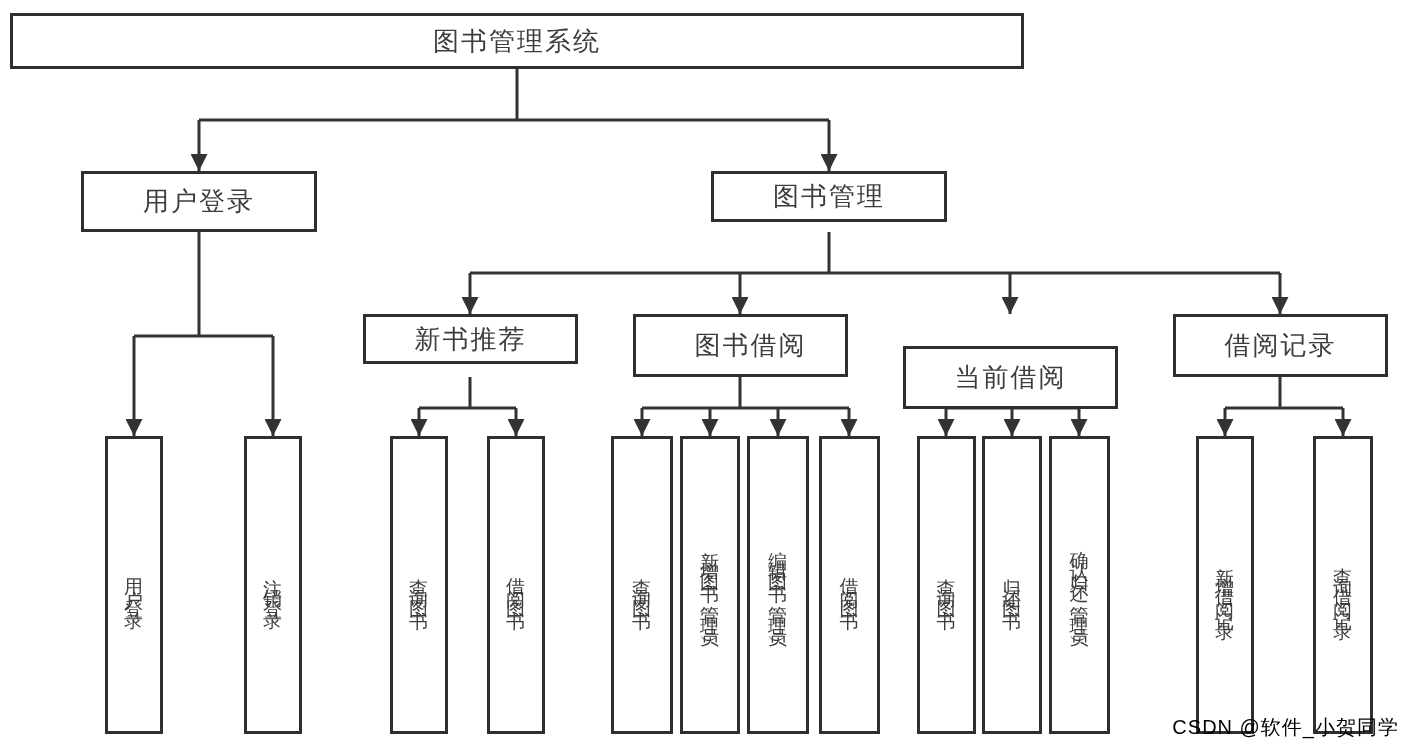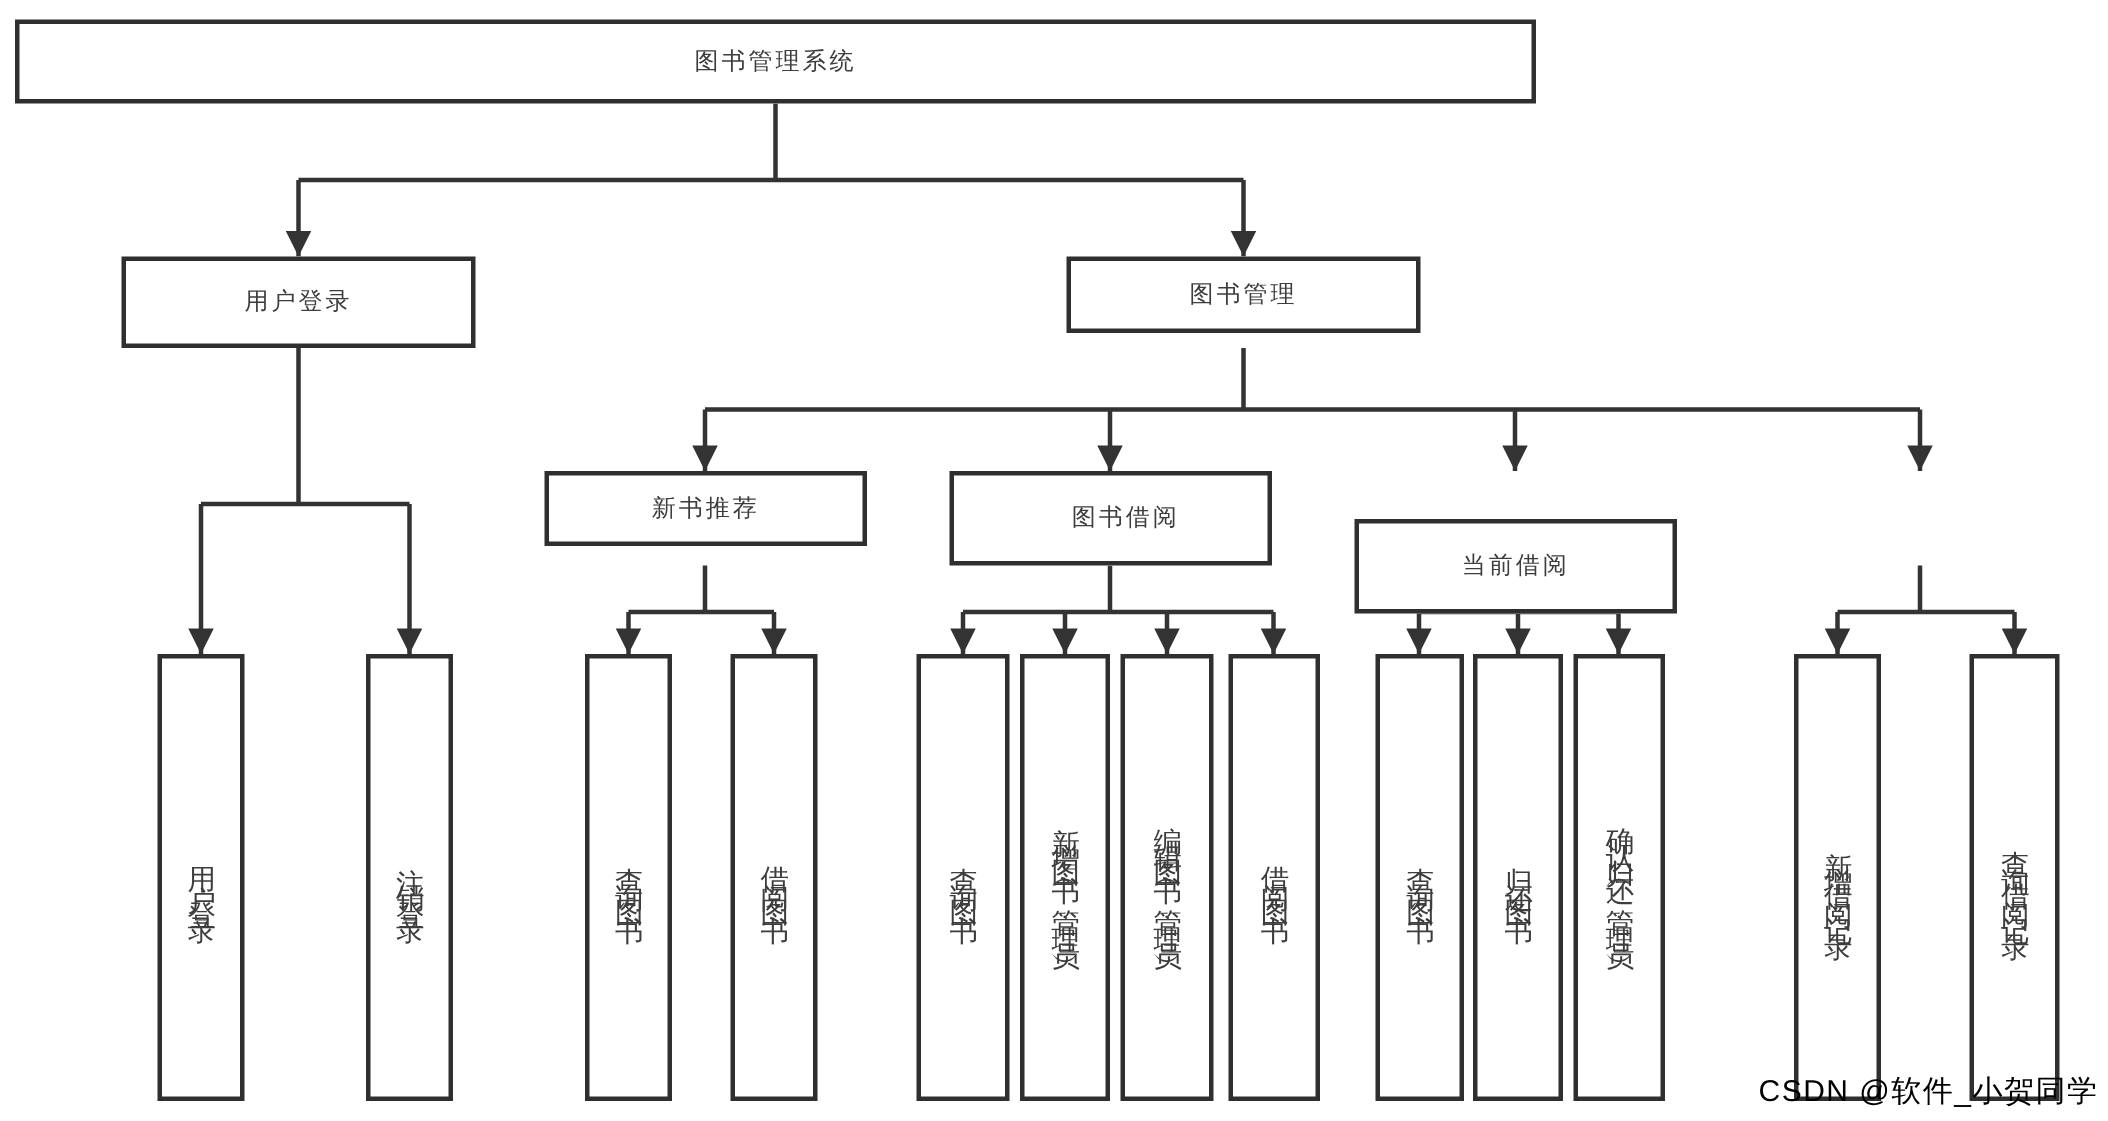--- a/index.html
+++ b/index.html
@@ -20,21 +20,21 @@
     position: absolute;
     box-sizing: border-box;
     border: 3px solid #2f2f2f;
     background: #ffffff;
     color: #3d3d3d;
     display: flex;
     align-items: center;
     justify-content: center;
     text-align: center;
   }
-  .hbox { font-size: 16px; letter-spacing: 2px; }
+  .hbox { font-size: 26px; letter-spacing: 2px; }
   .vbox span {
     writing-mode: vertical-rl;
     text-orientation: mixed;
     font-size: 19px;
     letter-spacing: 11px;
     line-height: 1;
     white-space: nowrap;
   }
   
   .n-root  { left: 10px;  top: 13px;  width: 1014px; height: 56px; }
@@ -118,20 +118,21 @@
   </svg>
 
   <div class="node hbox n-root">图书管理系统</div>
 
   <div class="node hbox n-login">用户登录</div>
   <div class="node hbox n-mgmt">图书管理</div>
 
   <div class="node hbox n-l3a">新书推荐</div>
   <div class="node hbox n-l3b">图书借阅</div>
   <div class="node hbox n-l3c">当前借阅</div>
+  <div class="node hbox n-l3d">借阅记录</div>
 
   <div class="node vbox leaf v1">
     <span>用户登录</span>
   </div>
   <div class="node vbox leaf v2">
     <span>注销登录</span>
   </div>
   <div class="node vbox leaf v3">
     <span>查询图书</span>
   </div>

